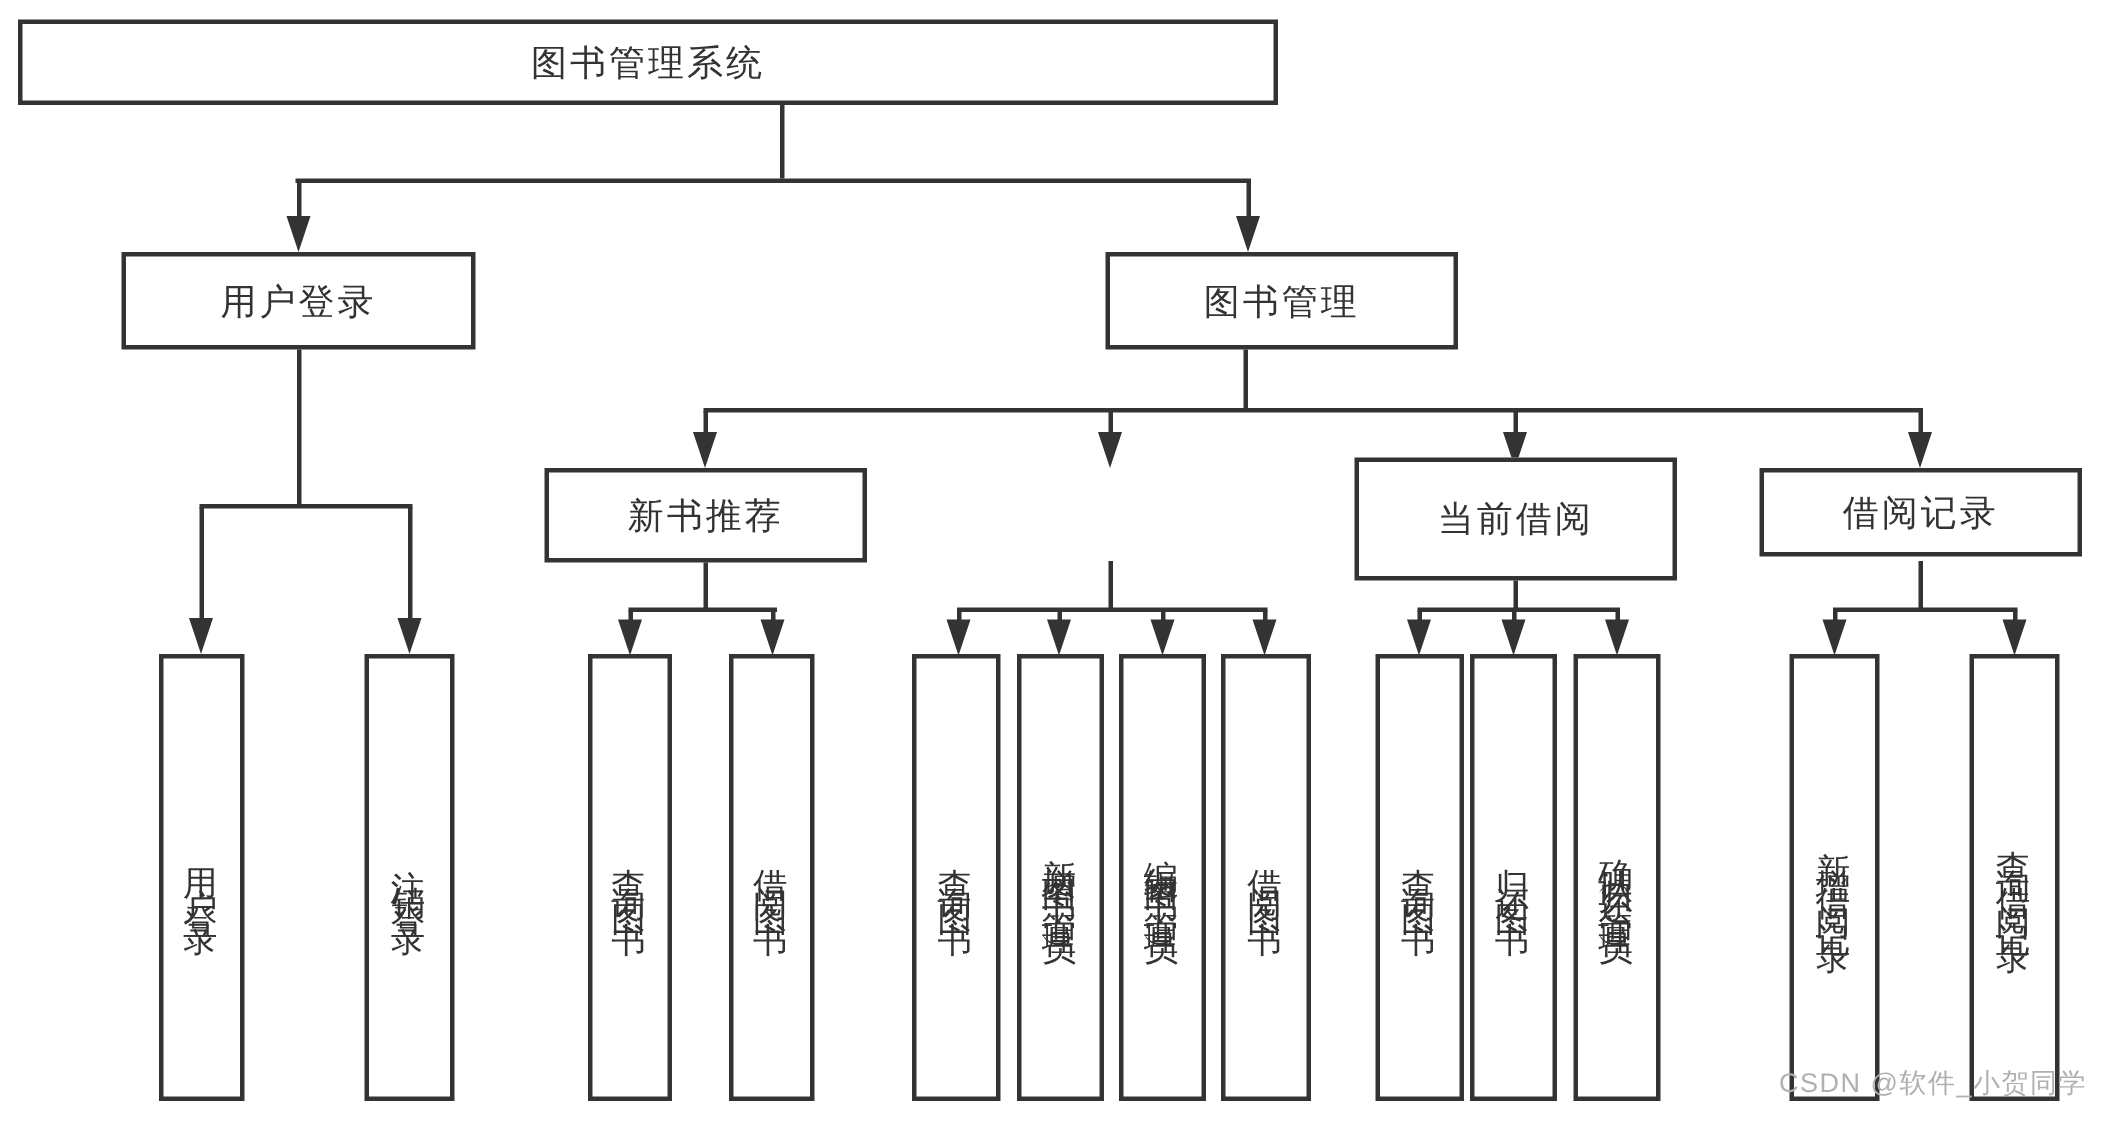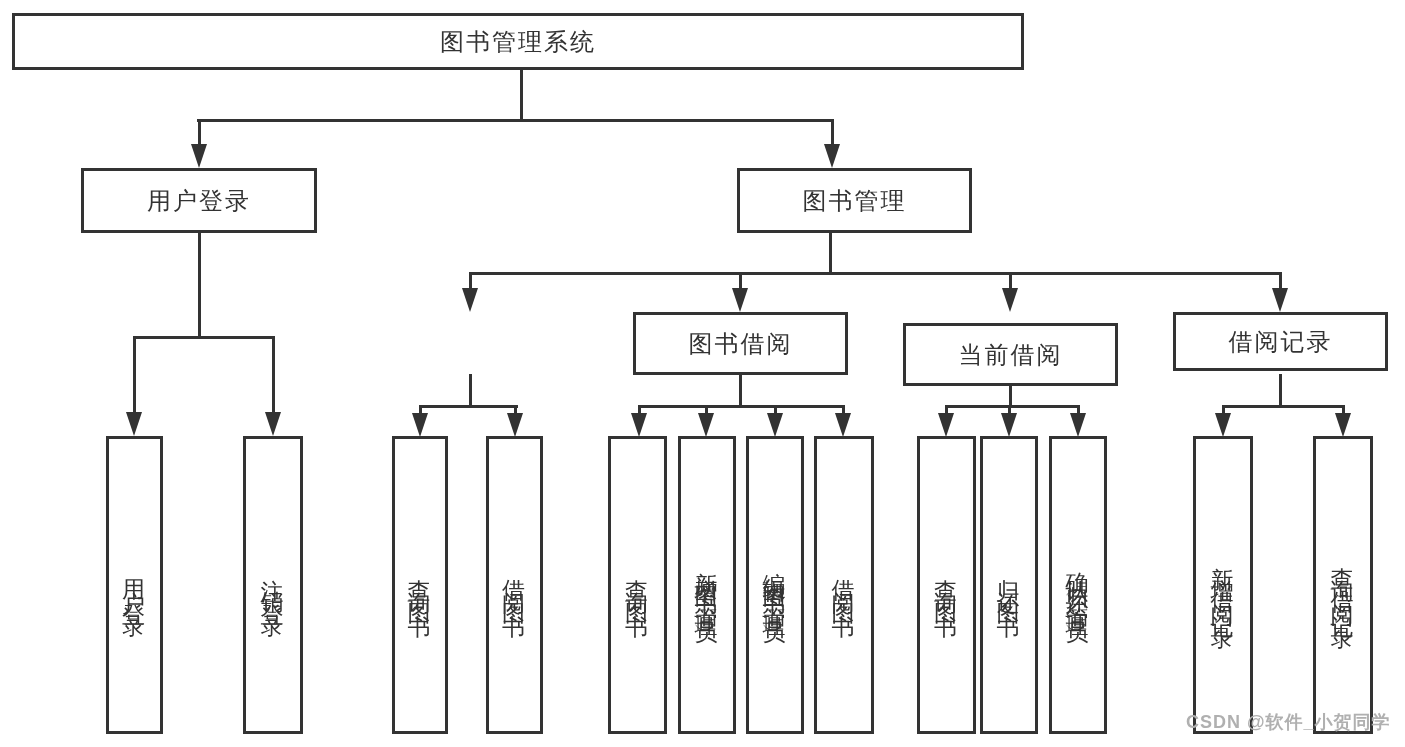--- a/index.html
+++ b/index.html
@@ -19,35 +19,35 @@
   .vbox.long{letter-spacing:7px;}
   .vl{position:absolute;width:3px;background:#333333;z-index:1;}
   .hl{position:absolute;height:3px;background:#333333;z-index:1;}
   .ar{
     position:absolute;width:0;height:0;z-index:1;
     border-left:8px solid transparent;border-right:8px solid transparent;
     border-top:24px solid #333333;
   }
   .watermark{
     position:absolute;left:1186px;top:710px;z-index:5;
-    font-size:18px;letter-spacing:1px;color:#b0b0b0;white-space:nowrap;font-weight:bold;
+    font-size:18px;letter-spacing:1px;color:#b0b0b0;white-space:nowrap;
   }
 </style>
 </head>
 <body>
 
 <div class="stage">
 
-  <div class="box" style="left:12px;top:13px;width:1012px;height:57px">图书管理系统</div>
+  <div class="box" style="left:12px;top:13px;width:840px;height:57px">图书管理系统</div>
 
   <div class="box" style="left:81px;top:168px;width:236px;height:65px">用户登录</div>
   <div class="box" style="left:737px;top:168px;width:235px;height:65px">图书管理</div>
 
-  <div class="box" style="left:633px;top:312px;width:215px;height:63px">图书借阅</div>
-  <div class="box" style="left:903px;top:323px;width:215px;height:63px">当前借阅</div>
+  <div class="box" style="left:363px;top:312px;width:215px;height:63px">新书推荐</div>
+  <div class="box" style="left:903px;top:305px;width:215px;height:82px">当前借阅</div>
   <div class="box" style="left:1173px;top:312px;width:215px;height:59px">借阅记录</div>
 
   <div class="box vbox" style="left:106px;top:436px;width:57px;height:298px">用户登录</div>
   <div class="box vbox" style="left:243px;top:436px;width:60px;height:298px">注销登录</div>
 
   <div class="box vbox" style="left:392px;top:436px;width:56px;height:298px">查询图书</div>
   <div class="box vbox" style="left:486px;top:436px;width:57px;height:298px">借阅图书</div>
 
   <div class="box vbox" style="left:608px;top:436px;width:59px;height:298px">查询图书</div>
   <div class="box vbox long" style="left:678px;top:436px;width:58px;height:298px">新增图书（管理员）</div>

